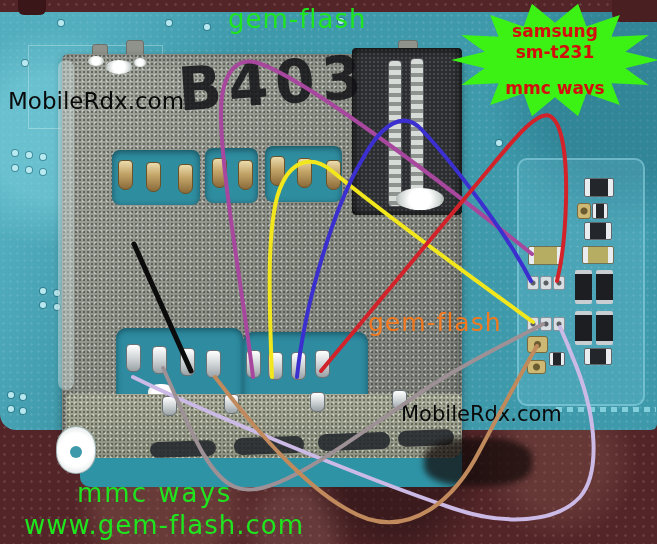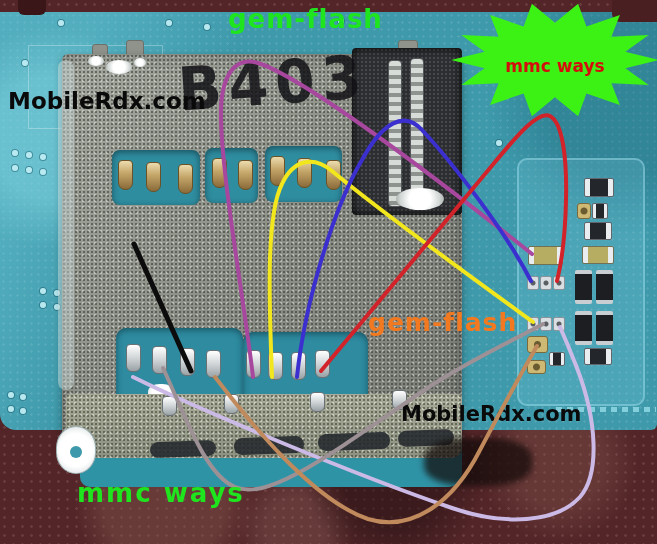--- a/index.html
+++ b/index.html
@@ -83,21 +83,21 @@
   .pad{width:10px;height:12px;border-radius:2px;border:1px solid #88939a;
     background:radial-gradient(circle,#5a5e60 0 2px,#d8dee1 3px);}
   .goldpad{border:1px solid #7a6a3c;border-radius:3px;
     background:radial-gradient(circle,#6a5c30 0 3px,#cdb874 4px);}
   #dash-row{left:556px;top:407px;width:100px;height:5px;
     background:repeating-linear-gradient(90deg,#8fd8e4 0 6px,transparent 6px 11px);opacity:.85;}
   #conn-shadow{left:424px;top:438px;width:108px;height:48px;background:rgba(18,10,8,.72);
     border-radius:40%;filter:blur(3px);}
 
   
-  .label{font-weight:bold;white-space:nowrap;}
+  .label{font-weight:normal;white-space:nowrap;}
   #chip-mark{left:178px;top:50px;font-size:57px;font-weight:bold;color:rgba(18,18,22,.85);
     letter-spacing:7px;transform:rotate(-4deg) scaleY(1.05);}
   #brand-top{left:228px;top:4px;font-size:26px;letter-spacing:1px;}
   #wm-tl{left:8px;top:88px;font-size:23px;color:#0a0a0a;}
   #gnd{left:86px;top:202px;font-size:27px;letter-spacing:3px;color:#0a0a0a;}
   #brand-mid{left:368px;top:308px;font-size:25px;letter-spacing:1px;}
   #wm-br{left:401px;top:402px;font-size:21px;color:#0a0a0a;}
   #mmc-bottom{left:77px;top:478px;font-size:26px;letter-spacing:2px;}
   #site-url{left:24px;top:510px;font-size:26px;letter-spacing:1px;}
 
@@ -232,19 +232,22 @@
     <path stroke-width="4" d="M133 377 C200 410 355 475 452 508 C505 526 556 523 580 497 C600 474 597 420 577 368 C570 350 564 336 560 327" stroke="#cbbae6"></path>
     <path stroke-width="4" d="M163 368 C185 415 205 475 235 487 C268 500 320 462 420 393 C460 365 512 341 543 324" stroke="#9d9196"></path>
     <path stroke-width="4" d="M215 377 C248 420 312 500 368 519 C410 532 452 505 480 450 C500 412 522 372 537 346" stroke="#c08a5c"></path>
     <path stroke-width="5" d="M134 244 L191 371" stroke="#0c0c0c"></path>
   </svg>
 
   <div class="abs label green-text" id="brand-top" style="color: rgb(31, 229, 31);">gem-flash</div>
   <div class="abs label" id="wm-tl">MobileRdx.com</div>
   <div class="abs label orange-text" id="brand-mid" style="color: rgb(242, 121, 31);">gem-flash</div>
   <div class="abs label green-text" id="mmc-bottom" style="color: rgb(31, 229, 31);">mmc ways</div>
+  <div class="abs label green-text" id="site-url" style="color: rgb(31, 229, 31);">www.gem-flash.com</div>
 
   <div class="abs" id="starburst" style="background: rgb(60, 242, 21); color: rgb(212, 13, 13);">
+    <span>samsung</span>
+    <span>sm-t231</span>
     <span class="gap"></span>
     <span>mmc ways</span>
   </div>
 
 </div>
 
 </body></html>

